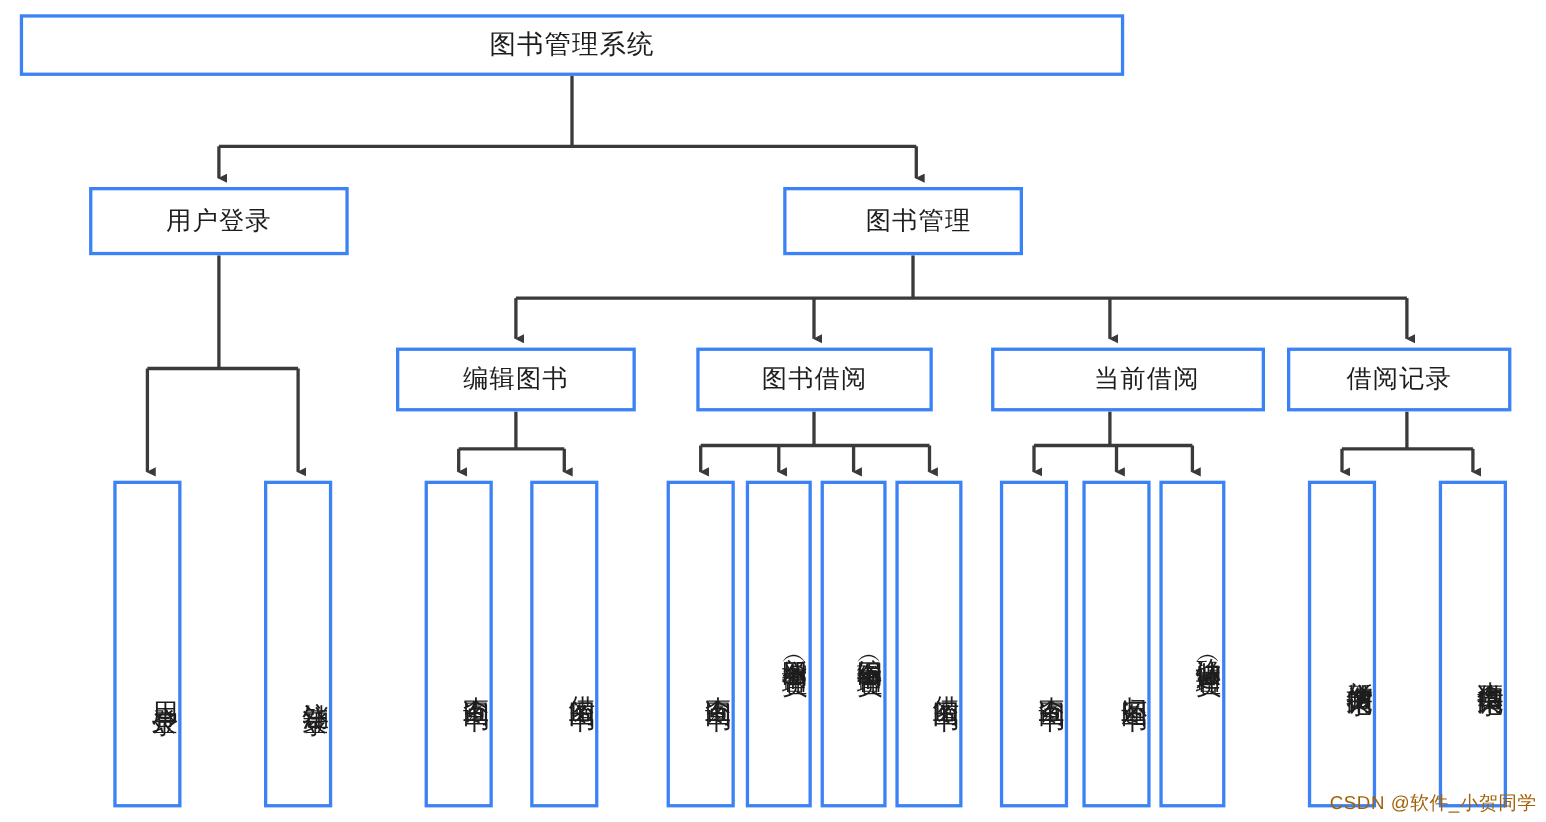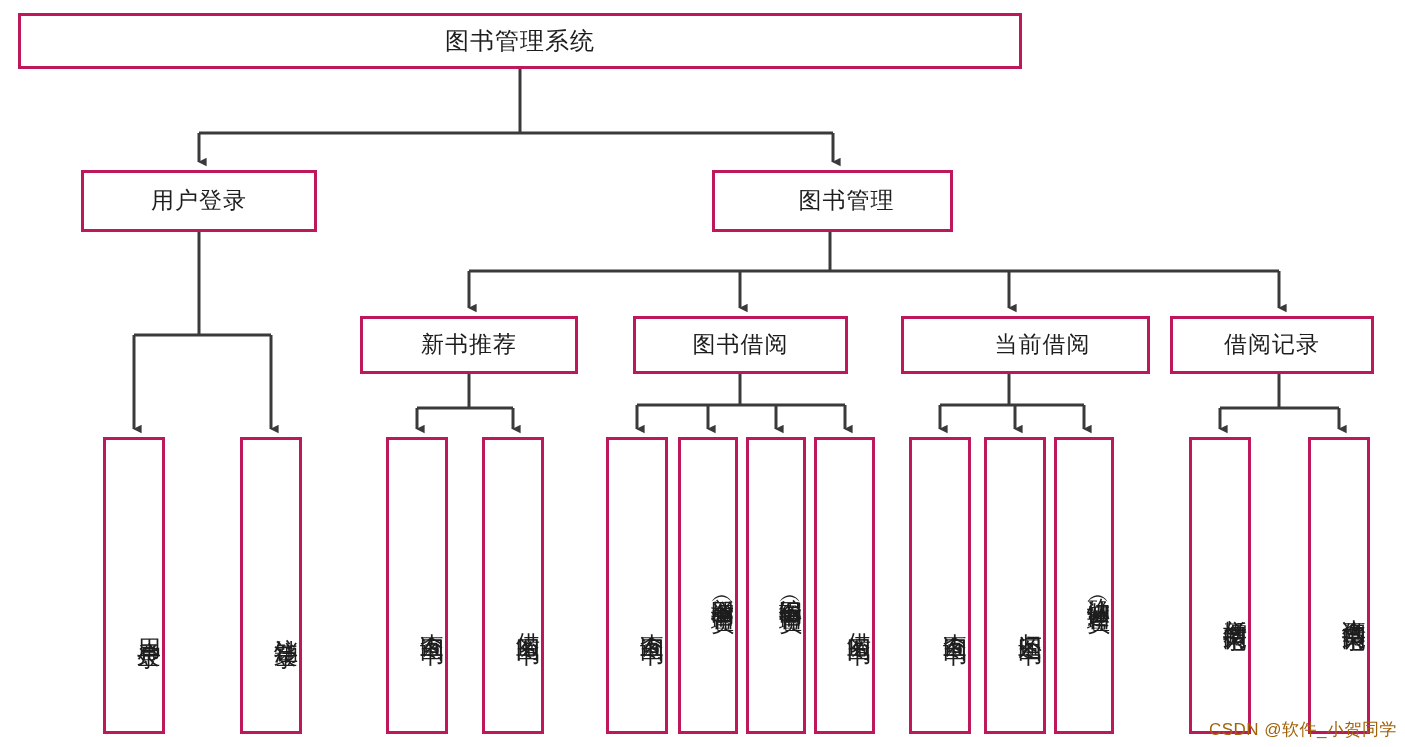--- a/index.html
+++ b/index.html
@@ -21,21 +21,21 @@
     position: absolute;
     left: 0;
     top: 0;
     width: 1405px;
     height: 747px;
     pointer-events: none;
   }
   .node {
     position: absolute;
     box-sizing: border-box;
-    border: 3px solid #be185d;
+    border: 3px solid #3b82f6;
     background: #ffffff;
     display: flex;
     align-items: center;
     justify-content: center;
     color: #1d1d1d;
   }
   .node-h {
     font-size: 23px;
     letter-spacing: 1px;
     line-height: 1.2;
@@ -127,26 +127,26 @@
     </g>
   </svg>
 
   <div class="node node-h node-root" style="left:18px; top:13px; width:1004px; height:56px;">
     <span>图书管理系统</span>
   </div>
 
   <div class="node node-h" style="left:81px; top:170px; width:236px; height:62px;">
     <span>用户登录</span>
   </div>
-  <div class="node node-h" style="left:712px; top:170px; width:241px; height:62px;padding-left:28px;">
+  <div class="node node-h" style="left:712px; top:170px; width:218px; height:62px;padding-left:28px;">
     <span>图书管理</span>
   </div>
 
   <div class="node node-h" style="left:360px; top:316px; width:218px; height:58px;">
-    <span>新书推荐</span>
+    <span>编辑图书</span>
   </div>
   <div class="node node-h" style="left:633px; top:316px; width:215px; height:58px;">
     <span>图书借阅</span>
   </div>
   <div class="node node-h" style="left:901px; top:316px; width:249px; height:58px;padding-left:34px;">
     <span>当前借阅</span>
   </div>
   <div class="node node-h" style="left:1170px; top:316px; width:204px; height:58px;">
     <span>借阅记录</span>
   </div>

